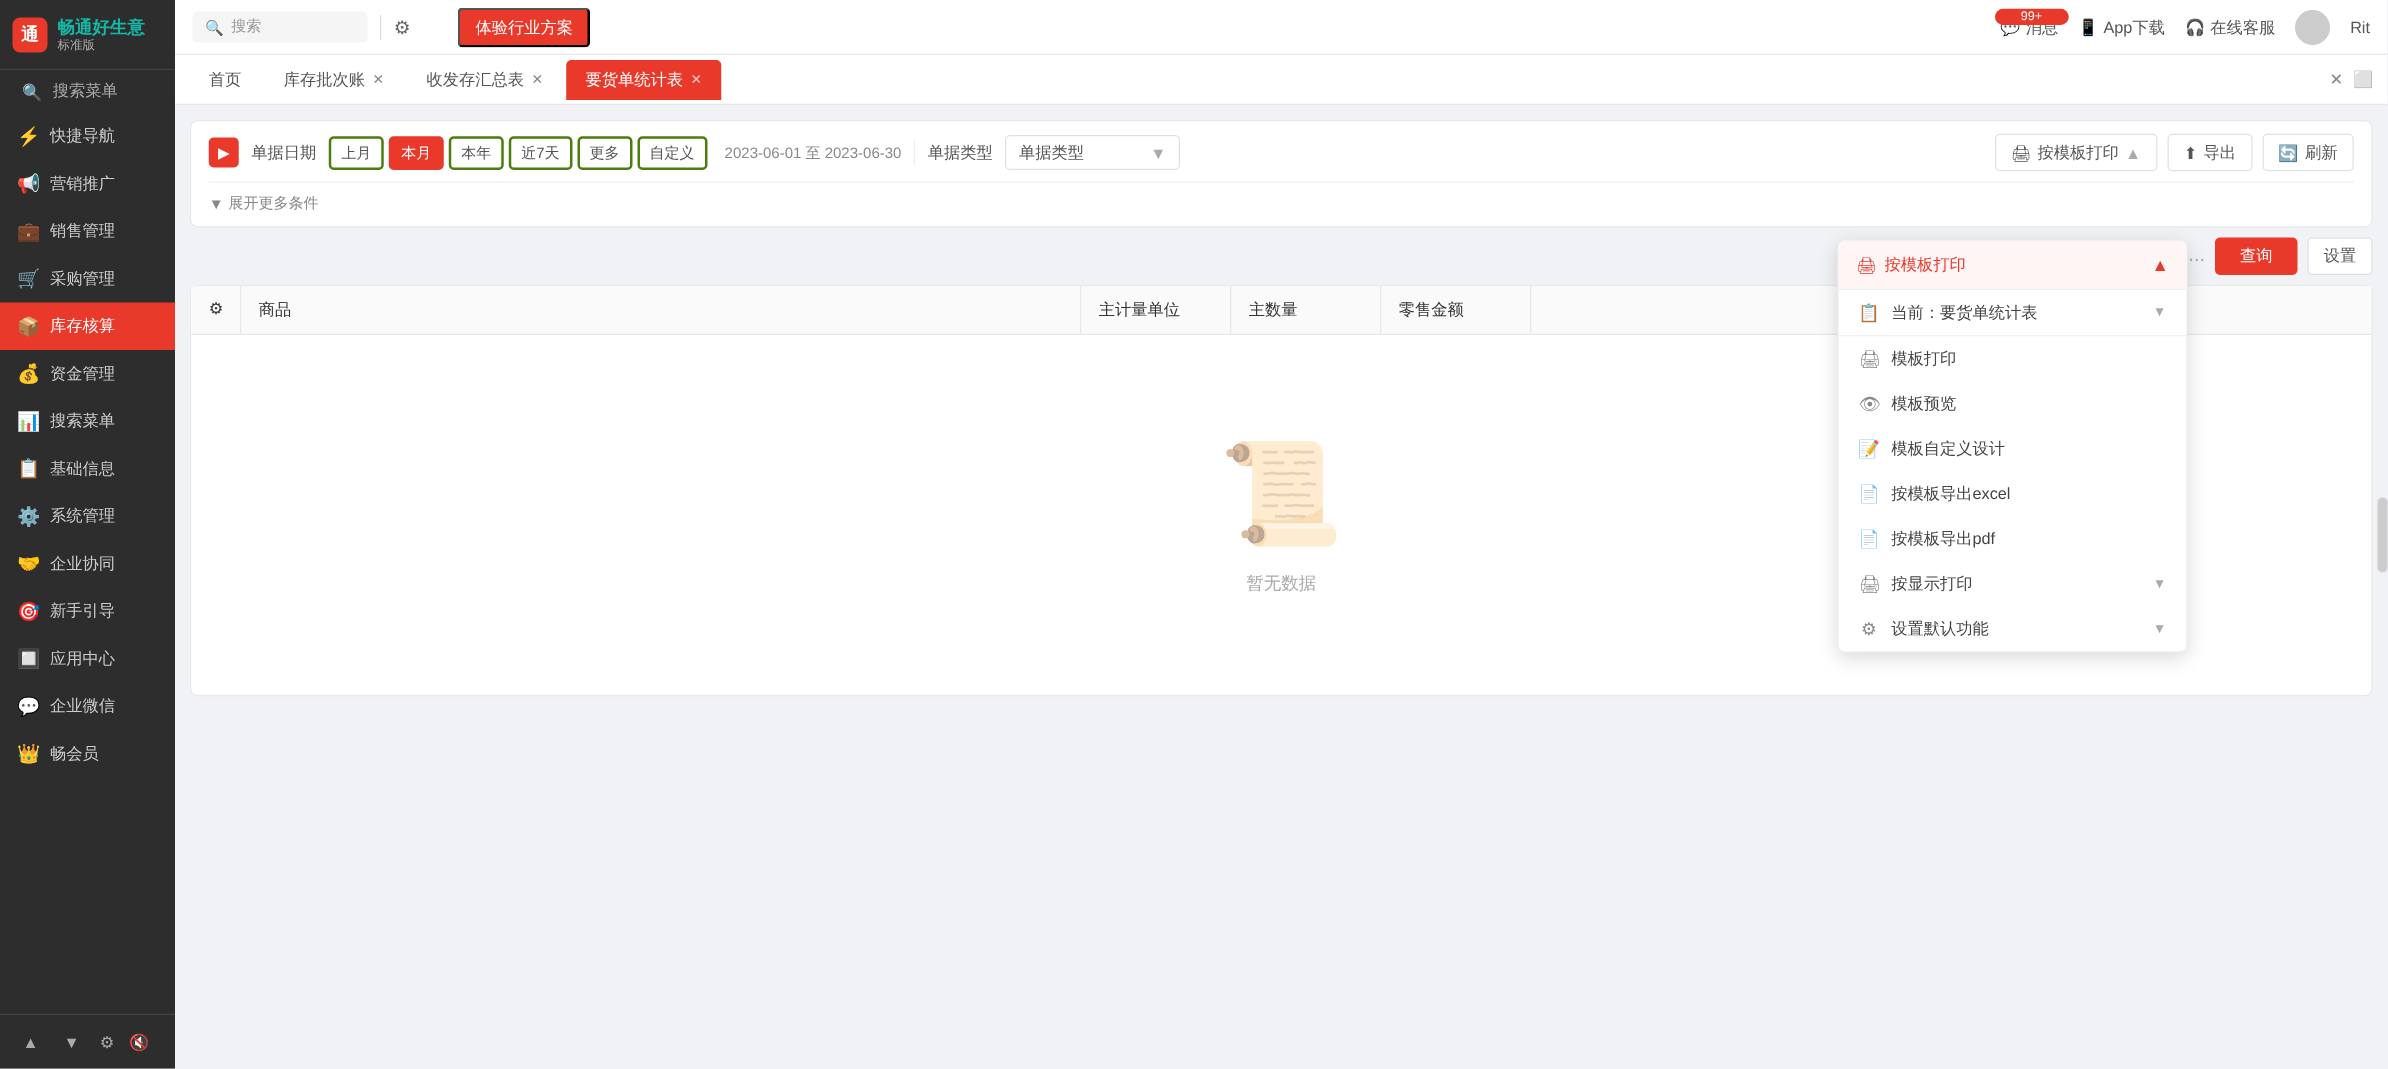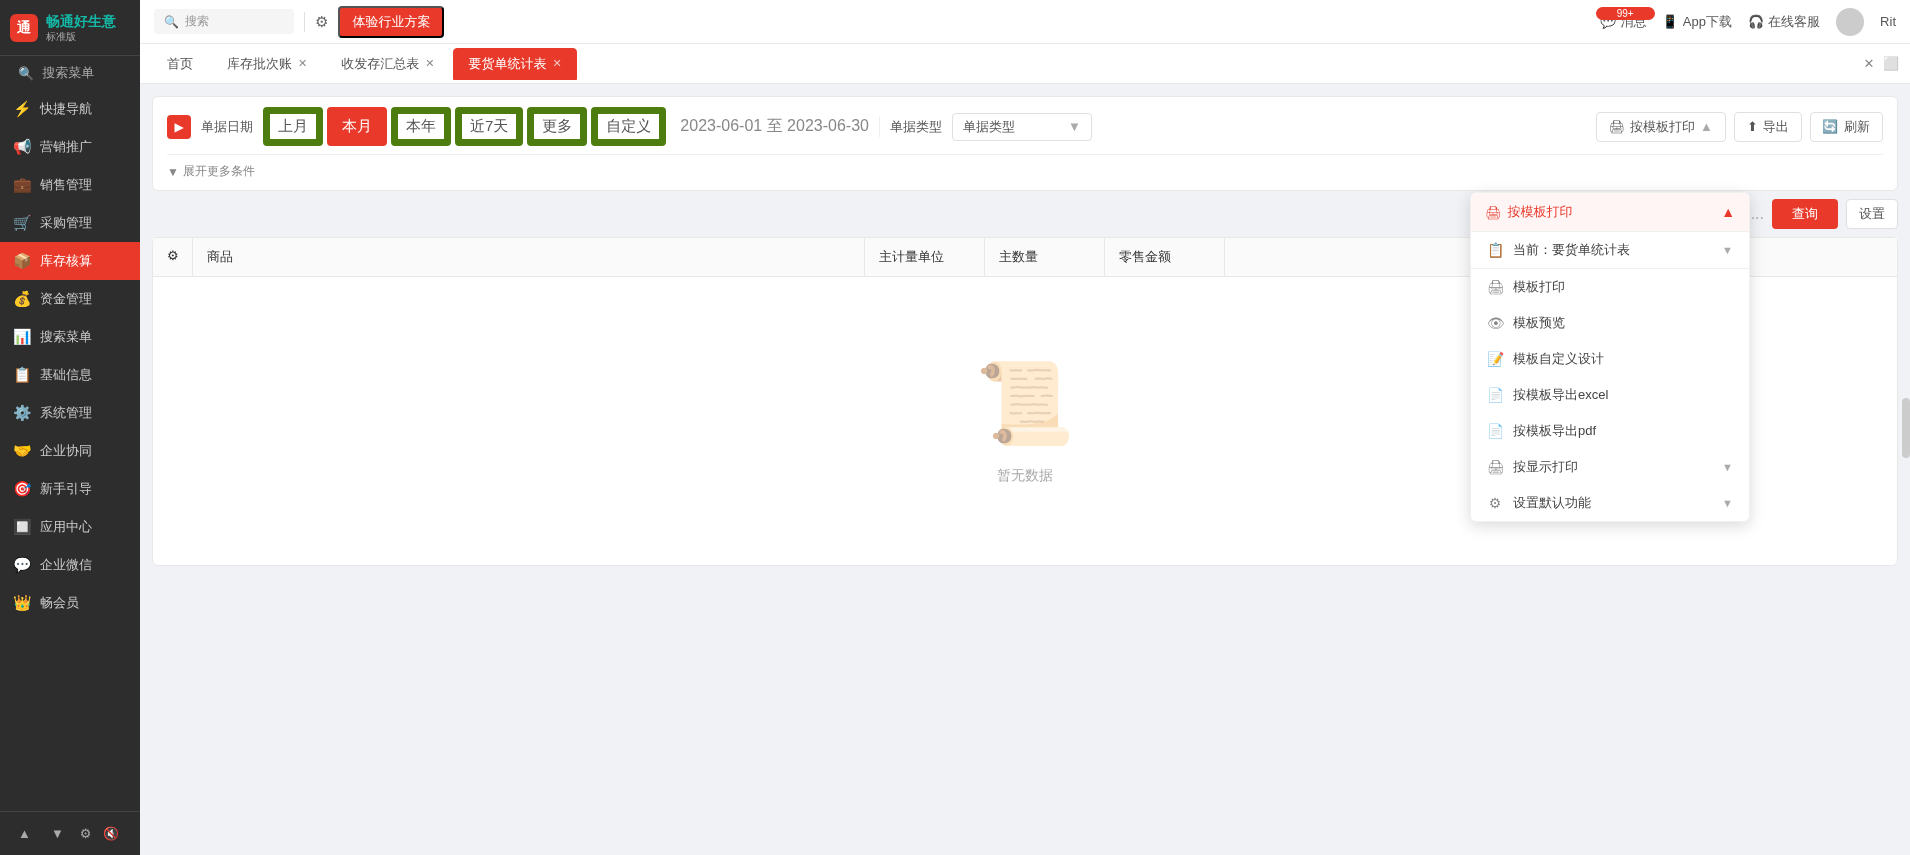--- a/index.html
+++ b/index.html
@@ -75,21 +75,21 @@
     .topbar-search {
       background: #f5f5f5; border-radius: 4px;
       padding: 4px 10px; color: #999; font-size: 12px;
       width: 140px; display: flex; align-items: center; gap: 6px;
     }
     .topbar-divider { width: 1px; height: 20px; background: #e0e0e0; }
     .topbar-gear { color: #666; cursor: pointer; font-size: 15px; }
     .topbar-industry {
       background: #e8392a; color: #fff;
       border-radius: 4px; padding: 5px 12px;
-      font-size: 13px; cursor: pointer;
+      font-size: 13px; cursor: pointer; margin-left: 28px;
     }
     .topbar-right { margin-left: auto; display: flex; align-items: center; gap: 16px; color: #555; font-size: 13px; }
     .topbar-badge { position: relative; display: flex; align-items: center; gap: 4px; cursor: pointer; }
     .badge-num {
       position: absolute; top: -6px; right: -8px;
       background: #e8392a; color: #fff;
       border-radius: 8px; font-size: 10px;
       padding: 1px 21px; min-width: 16px; text-align: center;
     }
     .topbar-avatar { width: 28px; height: 28px; border-radius: 50%; background: #ccc; }
@@ -129,25 +129,25 @@
     .filter-bar {
       background: #fff; border-radius: 6px;
       padding: 10px 14px; margin-bottom: 8px;
       border: 1px solid #e8e8e8;
     }
     .filter-row { display: flex; align-items: center; gap: 10px; flex-wrap: wrap; }
     .filter-label { color: #555; font-size: 13px; white-space: nowrap; text-align: right; }
     .date-btns { display: flex; gap: 4px; }
     .date-btn {
       padding: 3px 8px; border-radius: 4px;
-      border: 7px solid #4d7c0f; background: #fff;
-      font-size: 15px; color: #555; cursor: pointer;
+      border: 2px solid #4d7c0f; background: #fff;
+      font-size: 12px; color: #555; cursor: pointer;
     }
     .date-btn.active { background: #e8392a; color: #fff; border-color: #e8392a; }
-    .date-range { font-size: 16px; color: #888; margin-left: 4px; }
+    .date-range { font-size: 12px; color: #888; margin-left: 4px; }
     .filter-divider { width: 1px; height: 20px; background: #eee; }
     .filter-select {
       display: flex; align-items: center; gap: 6px;
       border: 1px solid #e0e0e0; border-radius: 4px;
       padding: 4px 10px; background: #fff; cursor: pointer;
       font-size: 13px; color: #555; min-width: 200px;
     }
     .filter-type-select {
       min-width: 140px;
     }

